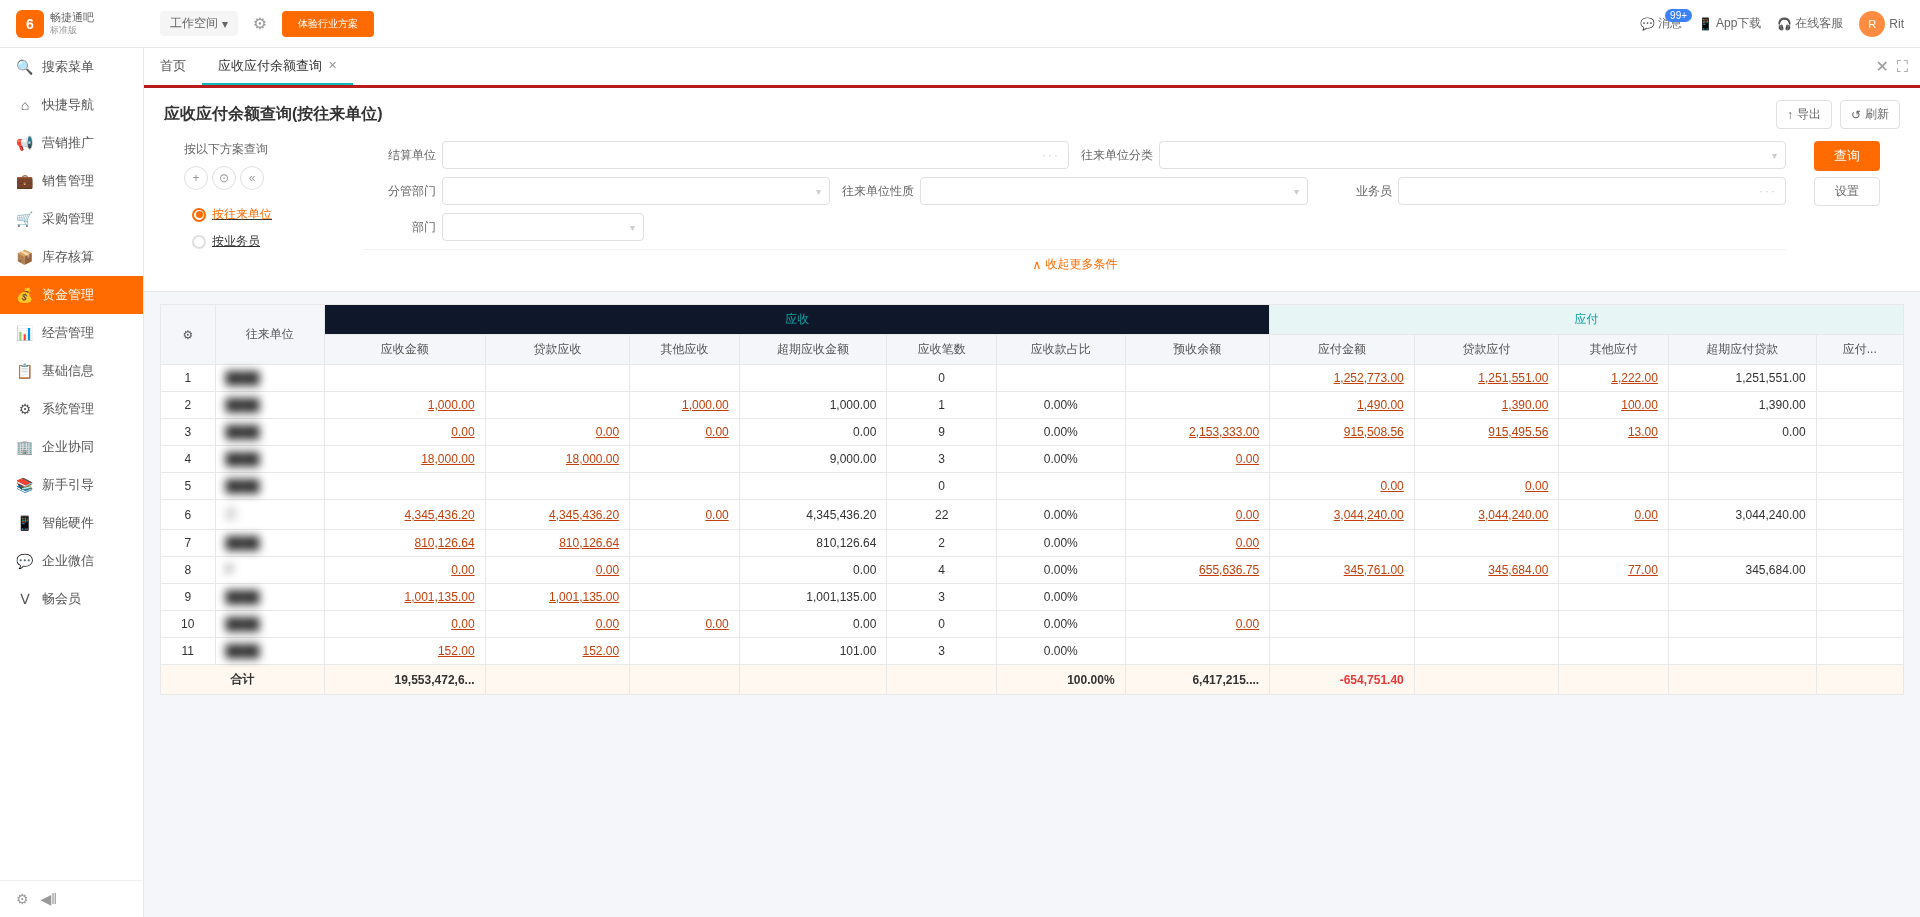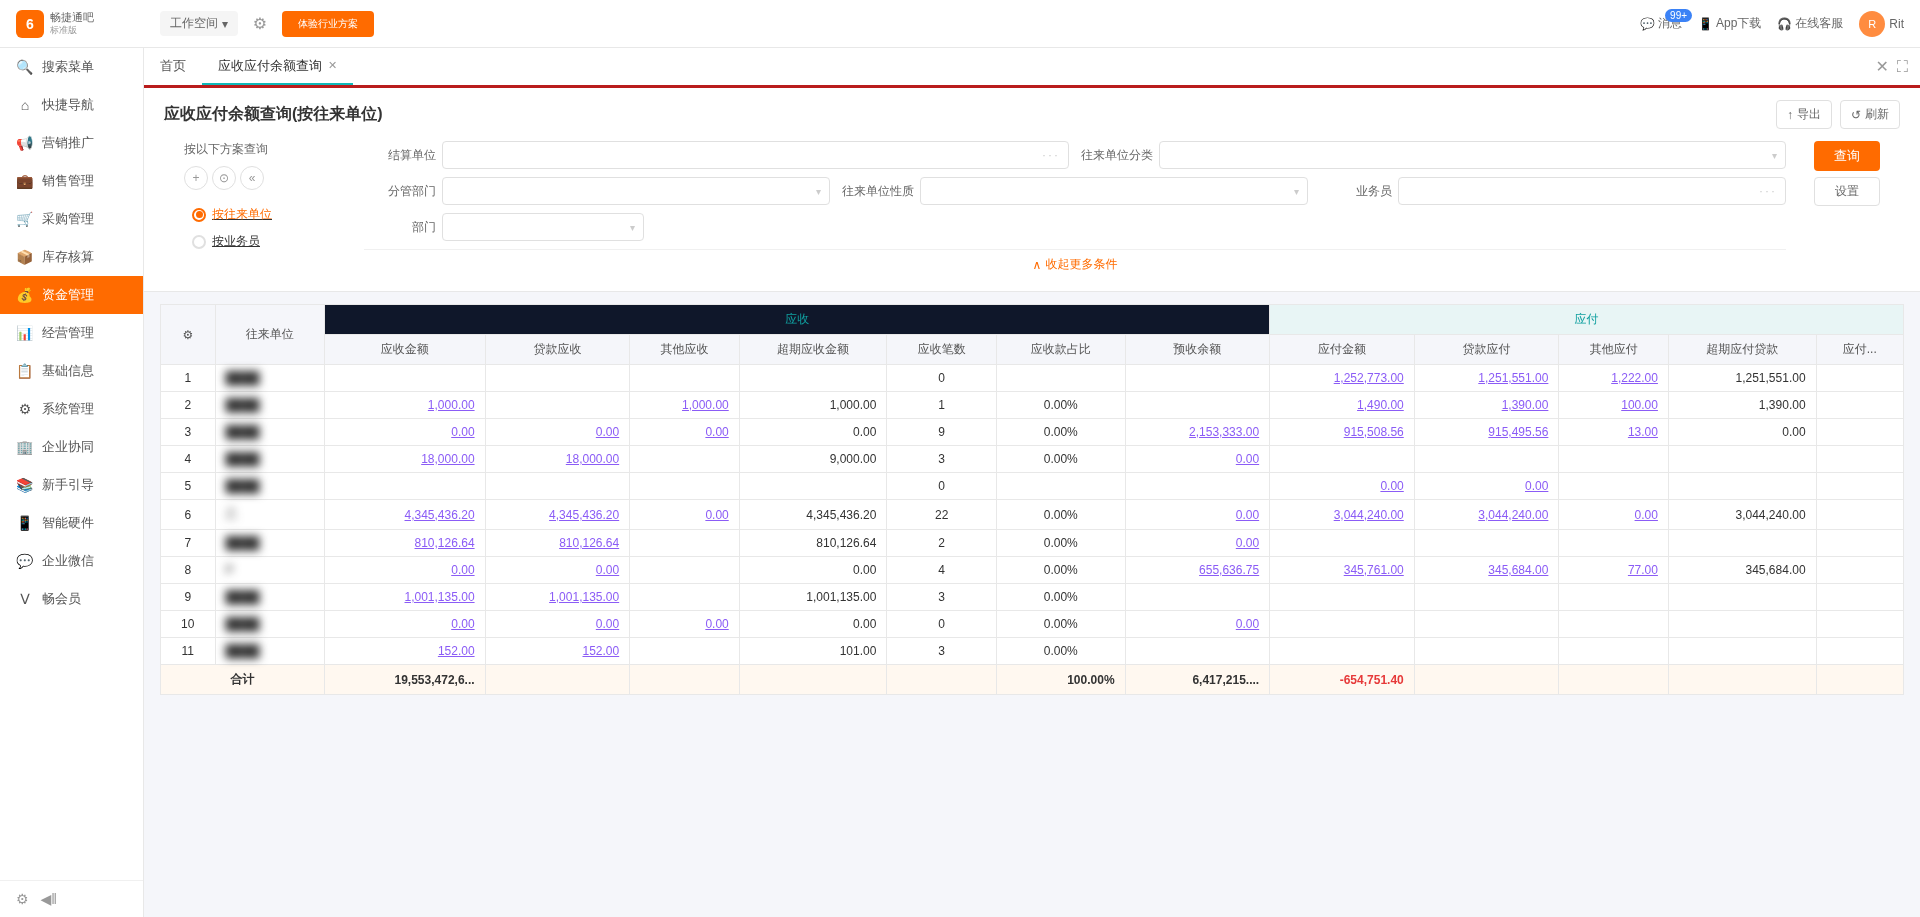--- a/index.html
+++ b/index.html
@@ -214,21 +214,21 @@
     }
     .data-table th, .data-table td {
       border: 1px solid #e8e8e8;
       padding: 6px 10px;
       text-align: right;
       white-space: nowrap;
     }
     .data-table th { background: #f5f6fa; color: #555; font-weight: normal; text-align: center; }
     .data-table td.text-center { text-align: center; }
     .data-table td.col-partner { text-align: left; }
-    .data-table .link-val { color: #8b5cf6; text-decoration: underline; cursor: pointer; }
+    .data-table .link-val { color: #c2410c; text-decoration: underline; cursor: pointer; }
     .data-table .footer-row td { background: #fff8f0; font-weight: bold; }
 
     .settings-icon-cell {
       text-align: center !important;
       color: #999; cursor: pointer;
     }
 
     .blurred { filter: blur(4px); user-select: none; }
   </style>
 </head>

